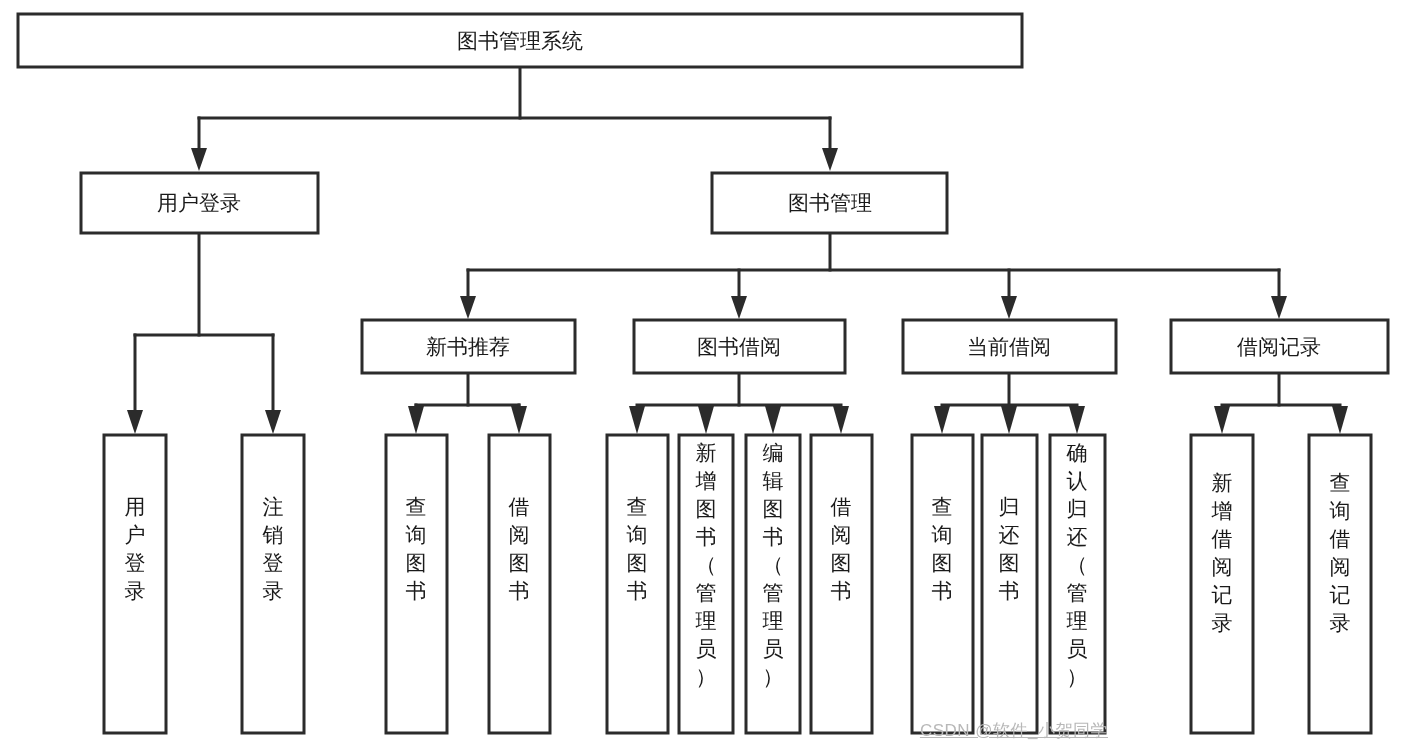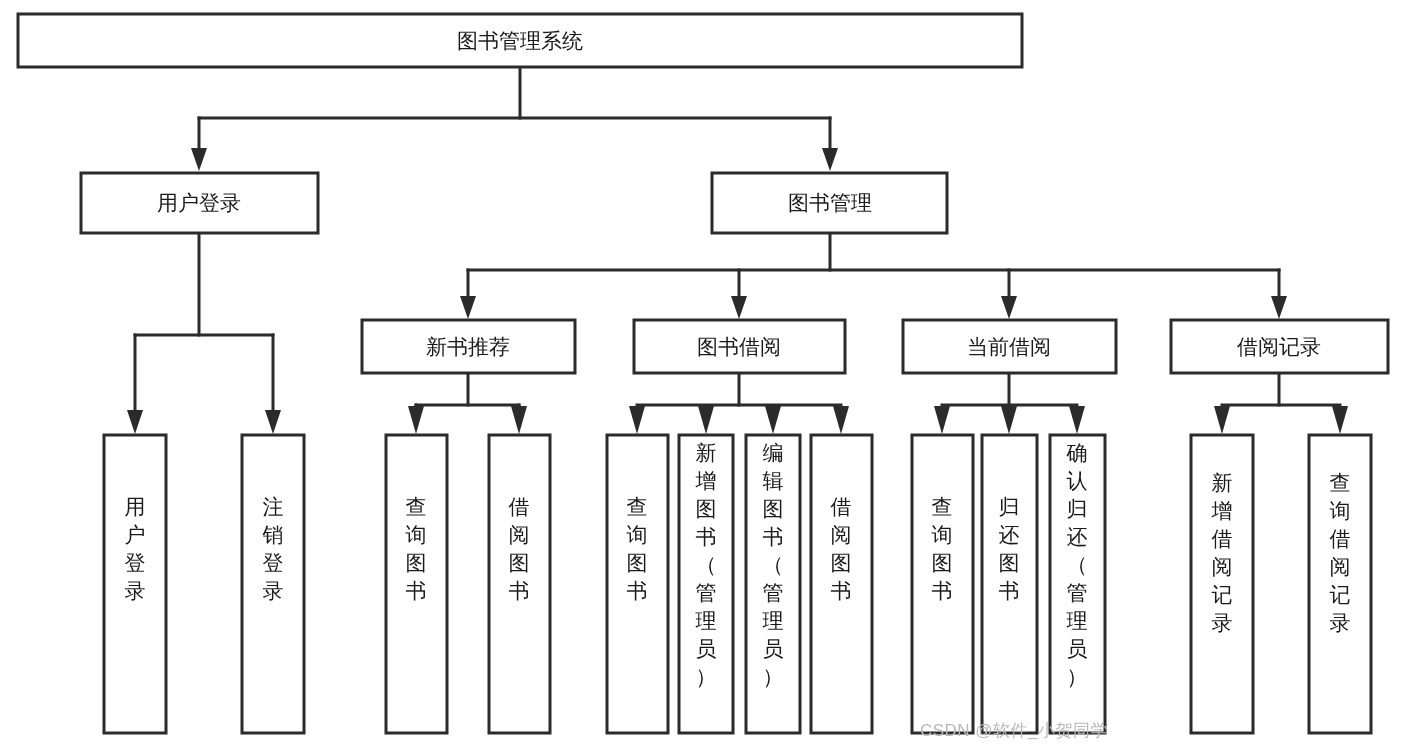--- a/index.html
+++ b/index.html
@@ -58,20 +58,21 @@
   .watermark {
     position: absolute;
     right: 8px;
     bottom: 5px;
     font-family: "Liberation Sans", "DejaVu Sans", sans-serif;
     font-size: 17px;
     color: #b8b8b8;
     letter-spacing: 0.5px;
     white-space: nowrap;
     pointer-events: none;
+    text-decoration: underline;
   }
 </style>
 </head>
 <body>
 
 <div id="diagram-root">
   <svg class="flow" viewBox="0 0 1405 747" xmlns="http://www.w3.org/2000/svg">
 
     <g>
 

